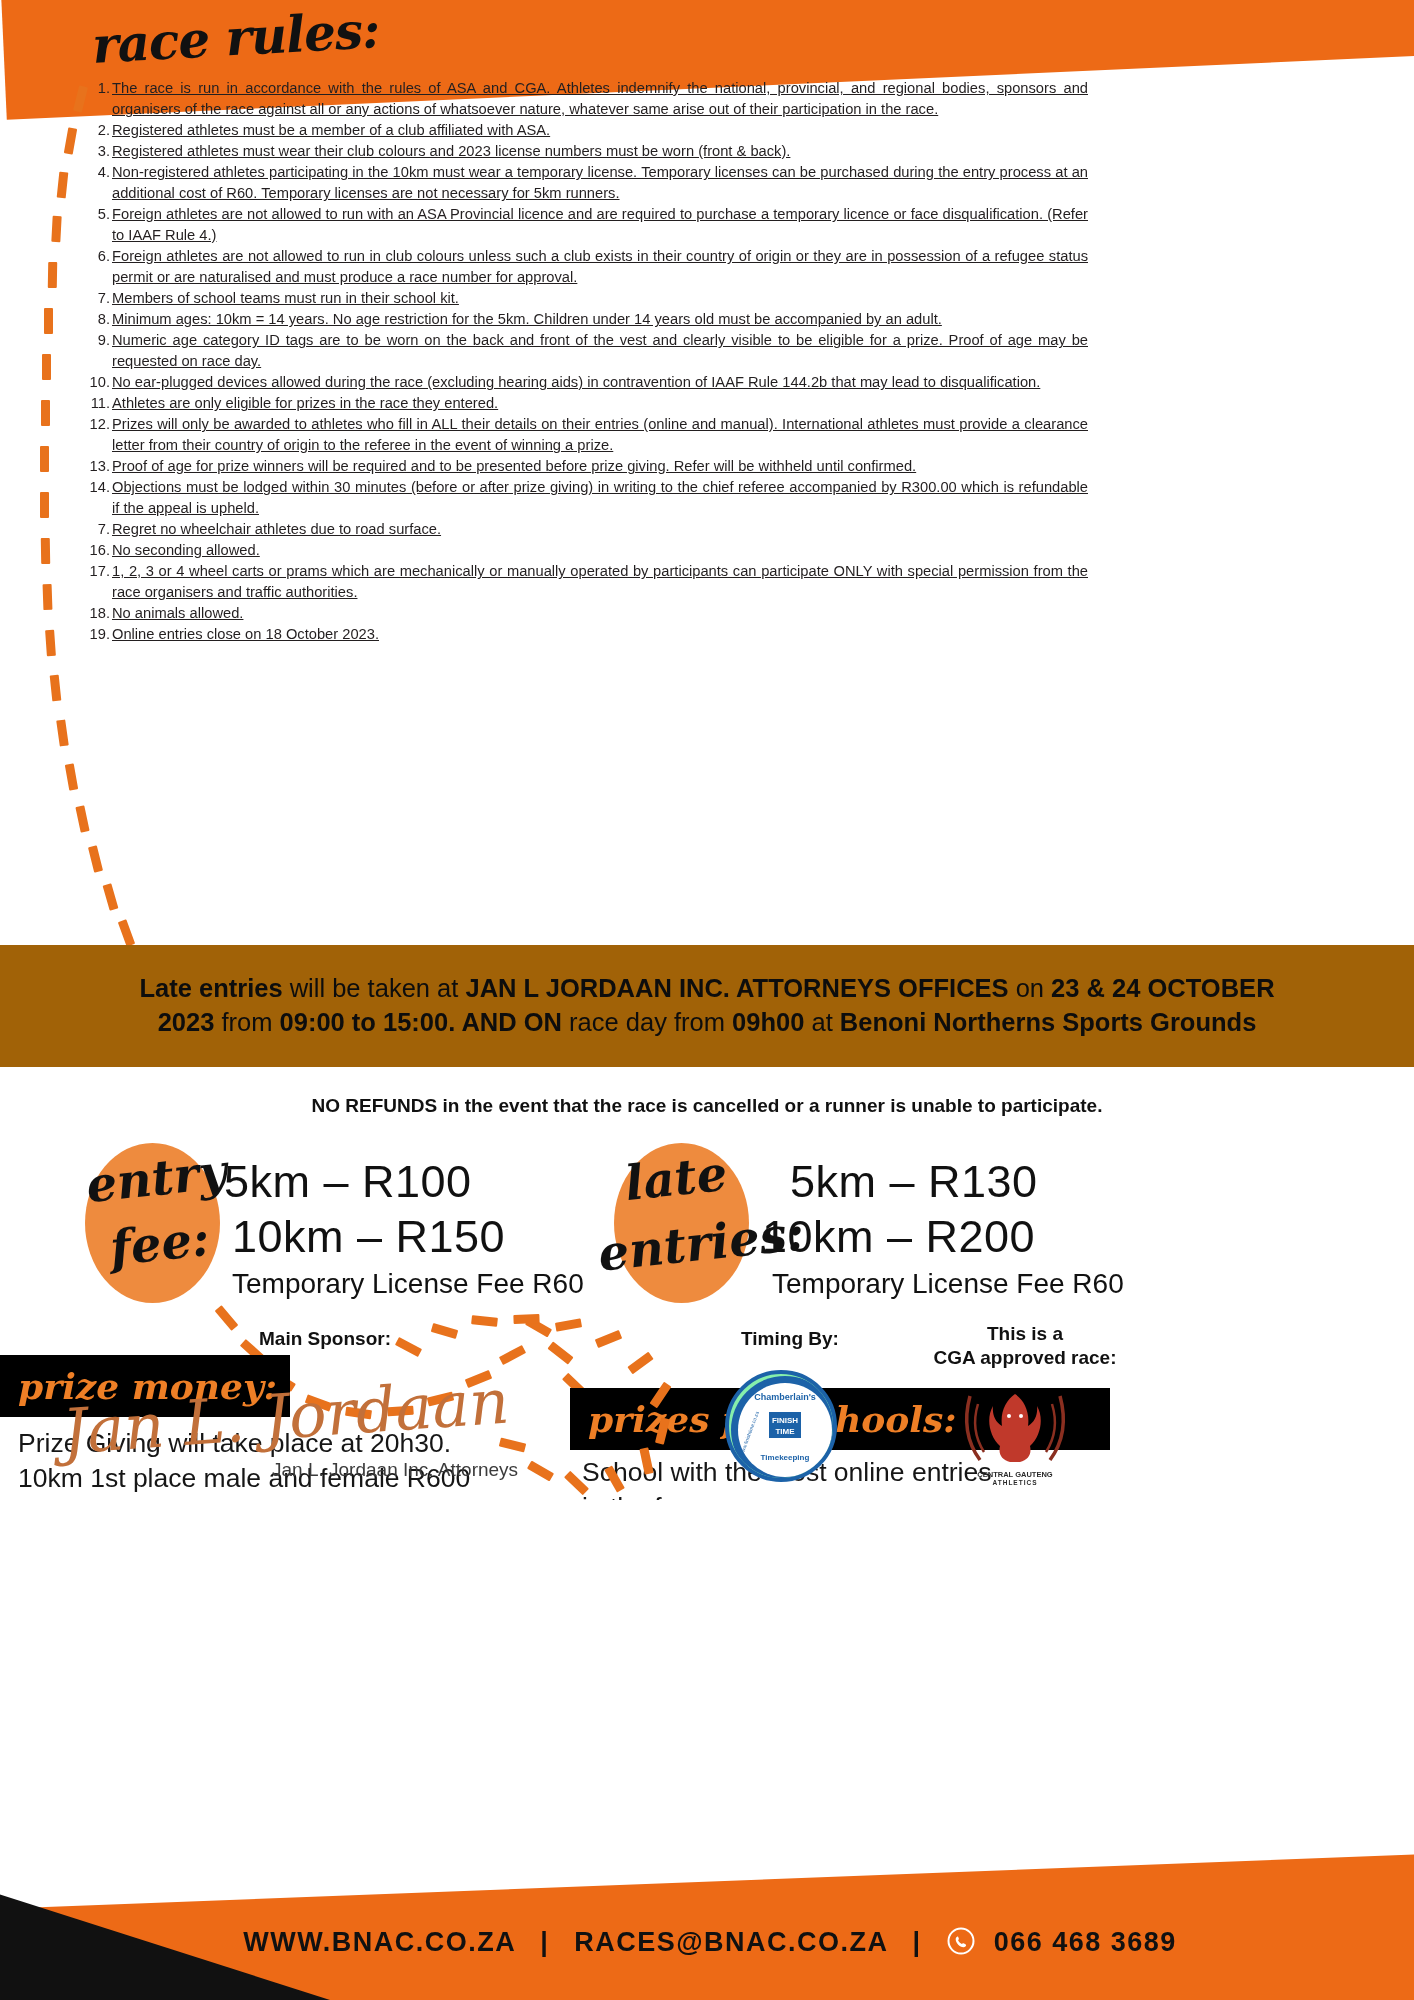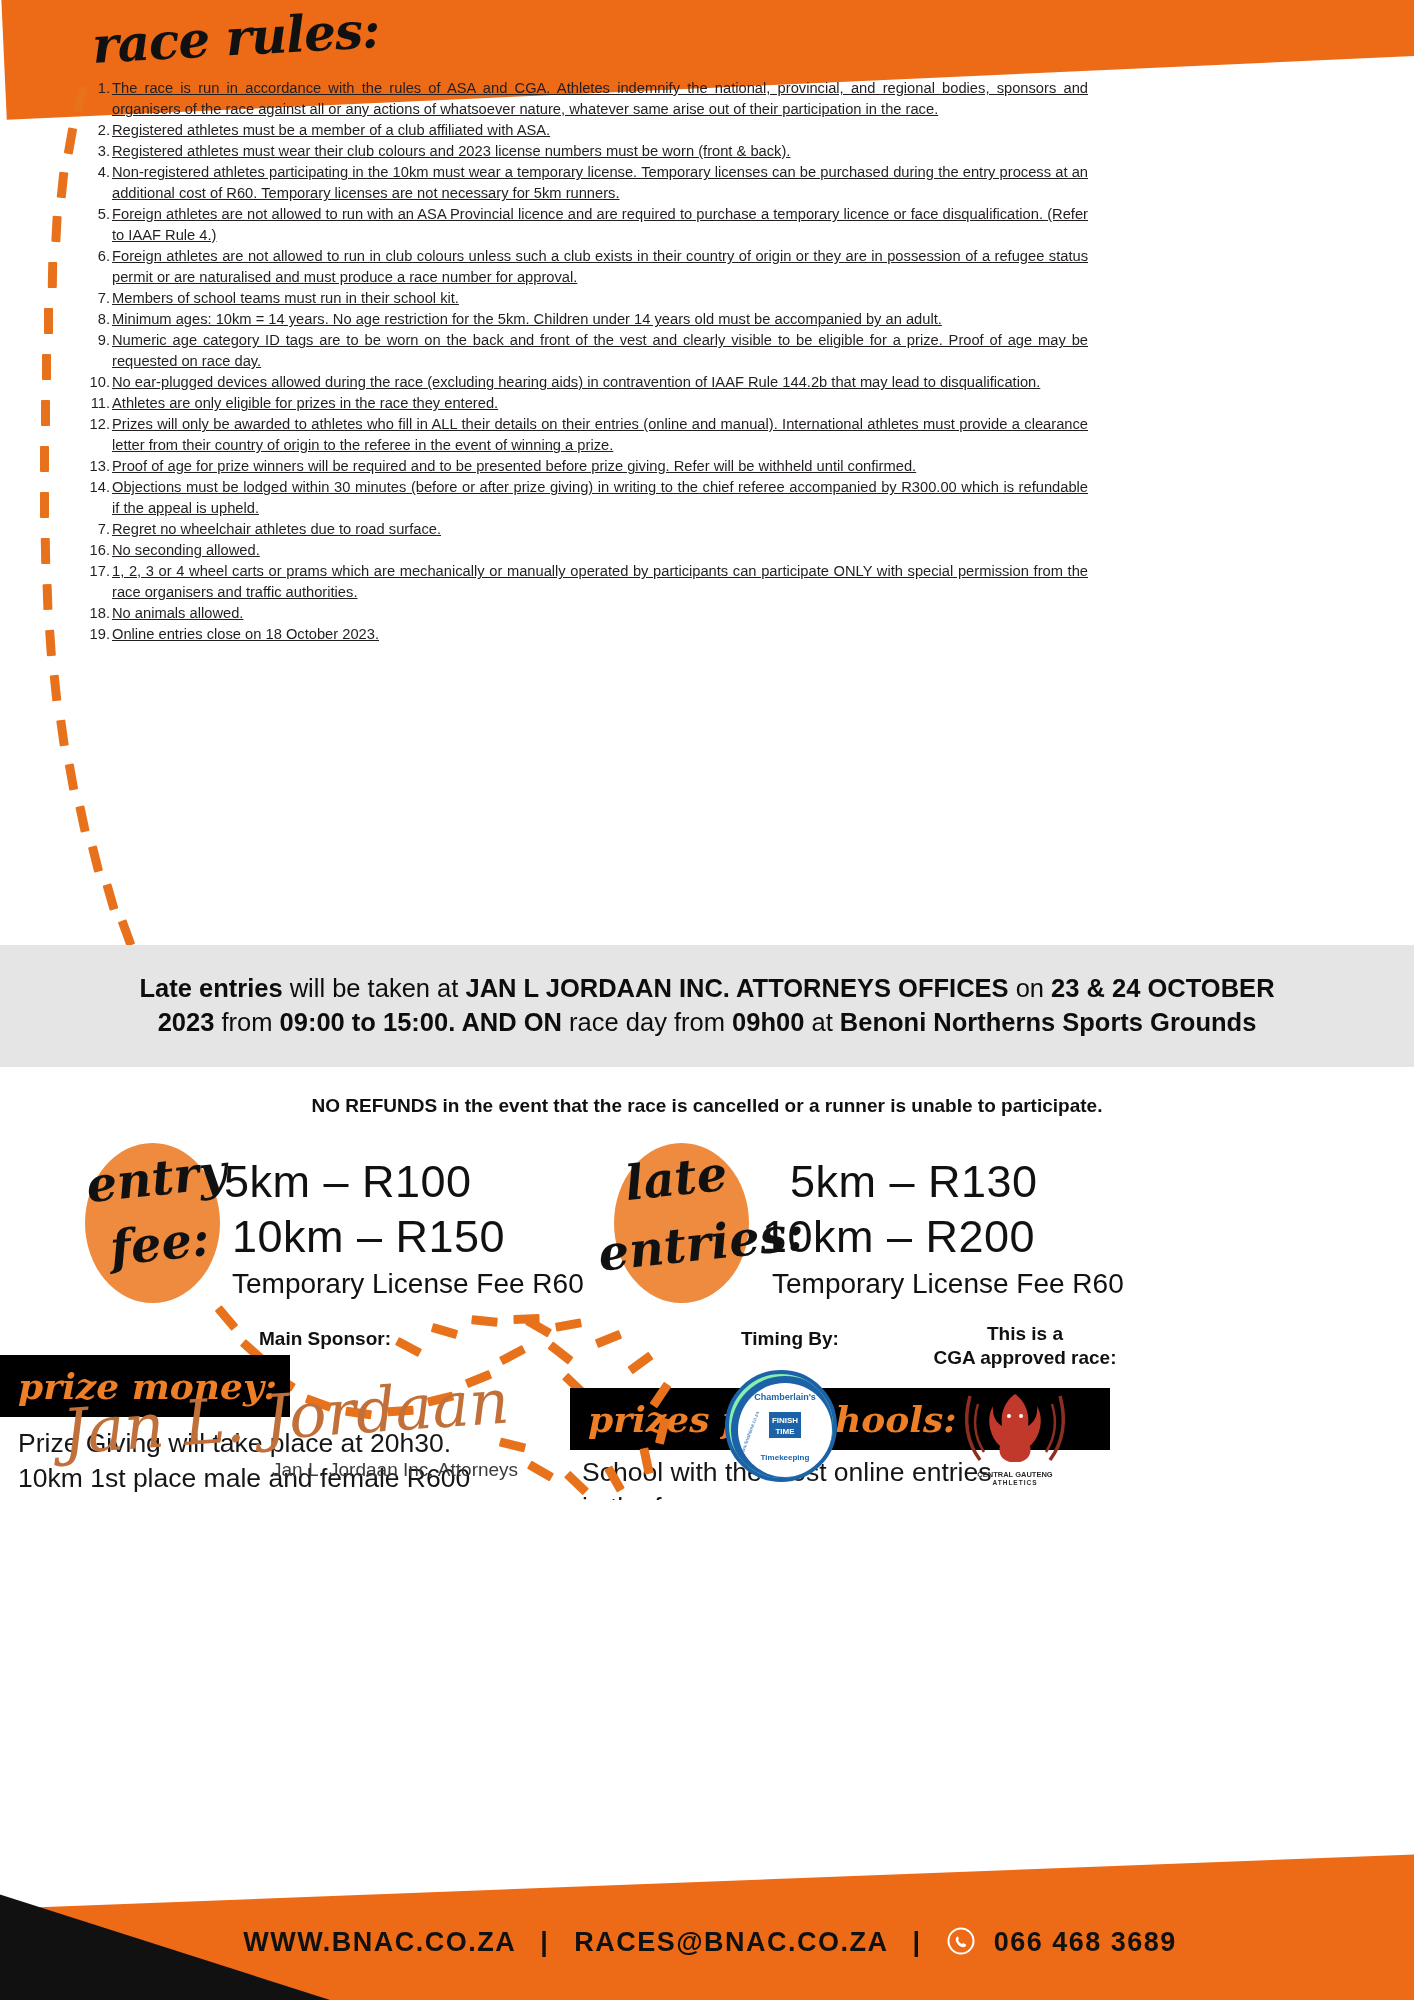--- a/index.html
+++ b/index.html
@@ -43,21 +43,21 @@
     margin-bottom:0px;
   }
   .rule .num {
     min-width:24px; text-align:right; padding-right:2px; flex:0 0 auto;
   }
   .rule .txt { flex:1 1 auto; text-align:justify; text-justify:inter-word;text-decoration:underline; }
 
   
   .late-banner {
     position:absolute; left:0; top:945px; width:1414px; height:122px;
-    background:#e5e5e5;
+    background:#a16207;
     display:flex; align-items:center; justify-content:center;
     text-align:center;
   }
   .late-banner .inner {
     font-size:25.5px; line-height:1.32; color:#0d0d0d; width:1180px;
   }
   .late-banner b { font-weight:bold; }
 
   
   .no-refunds {

